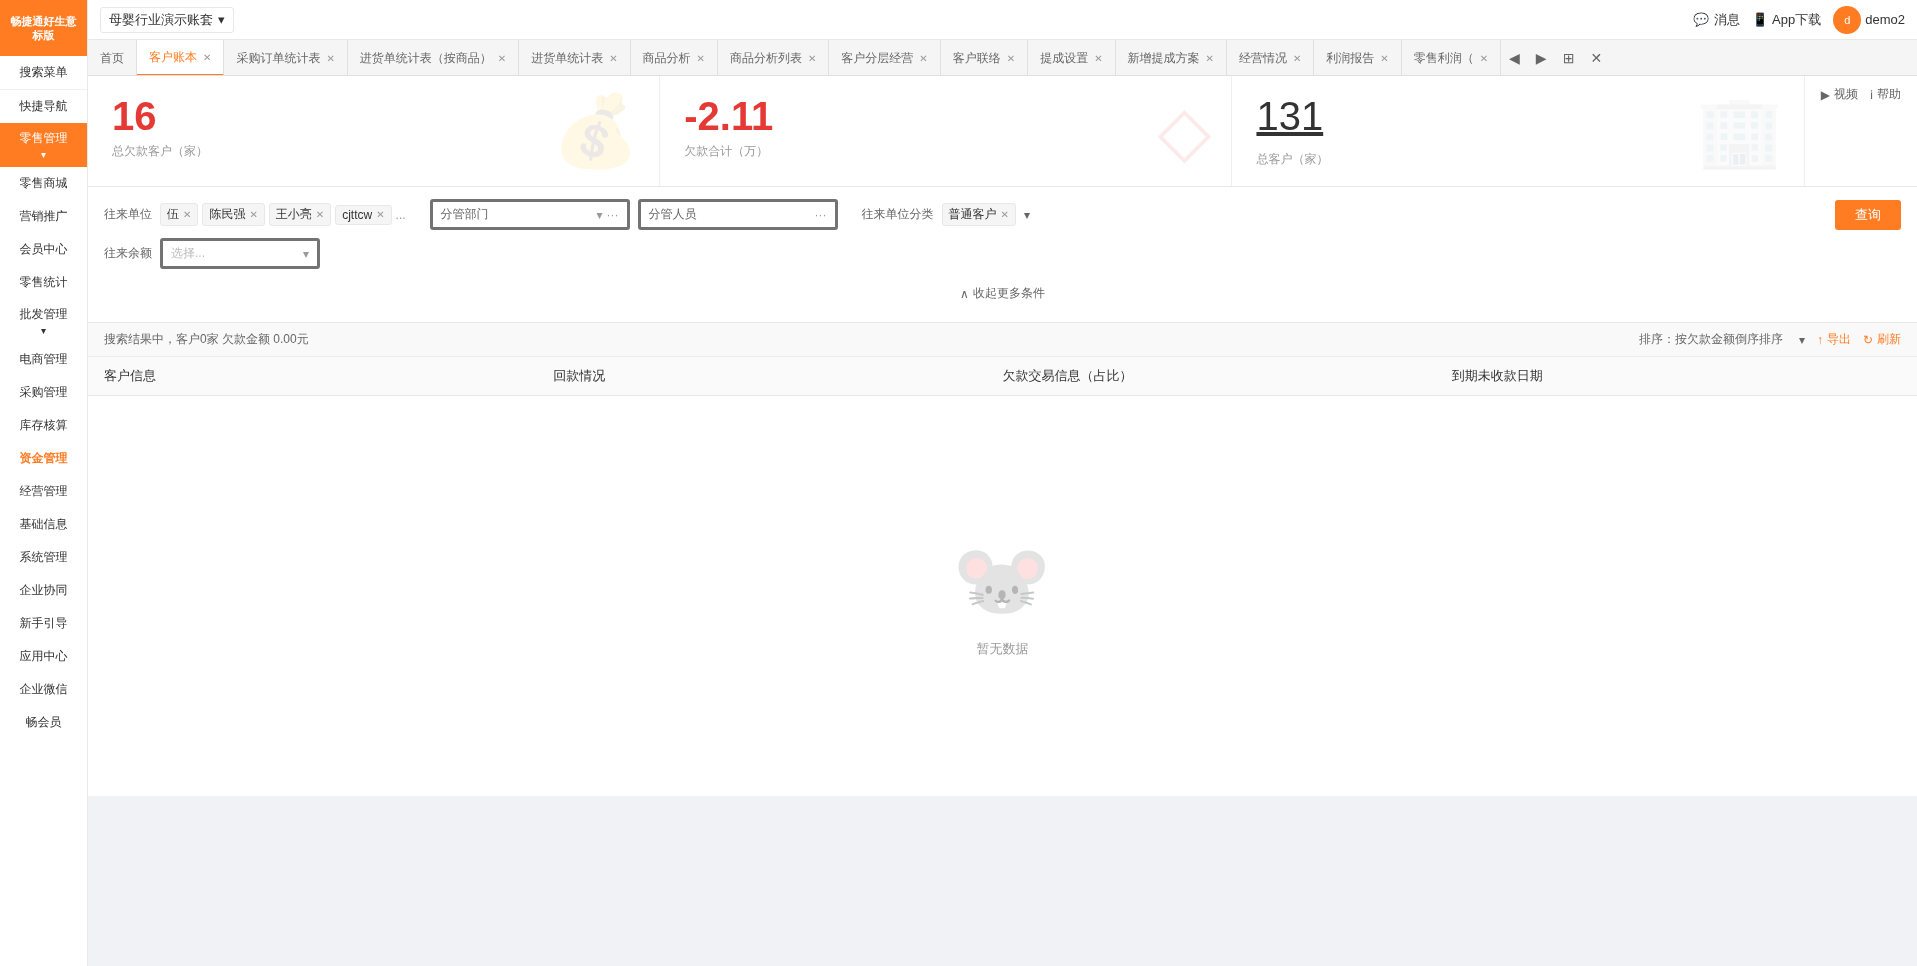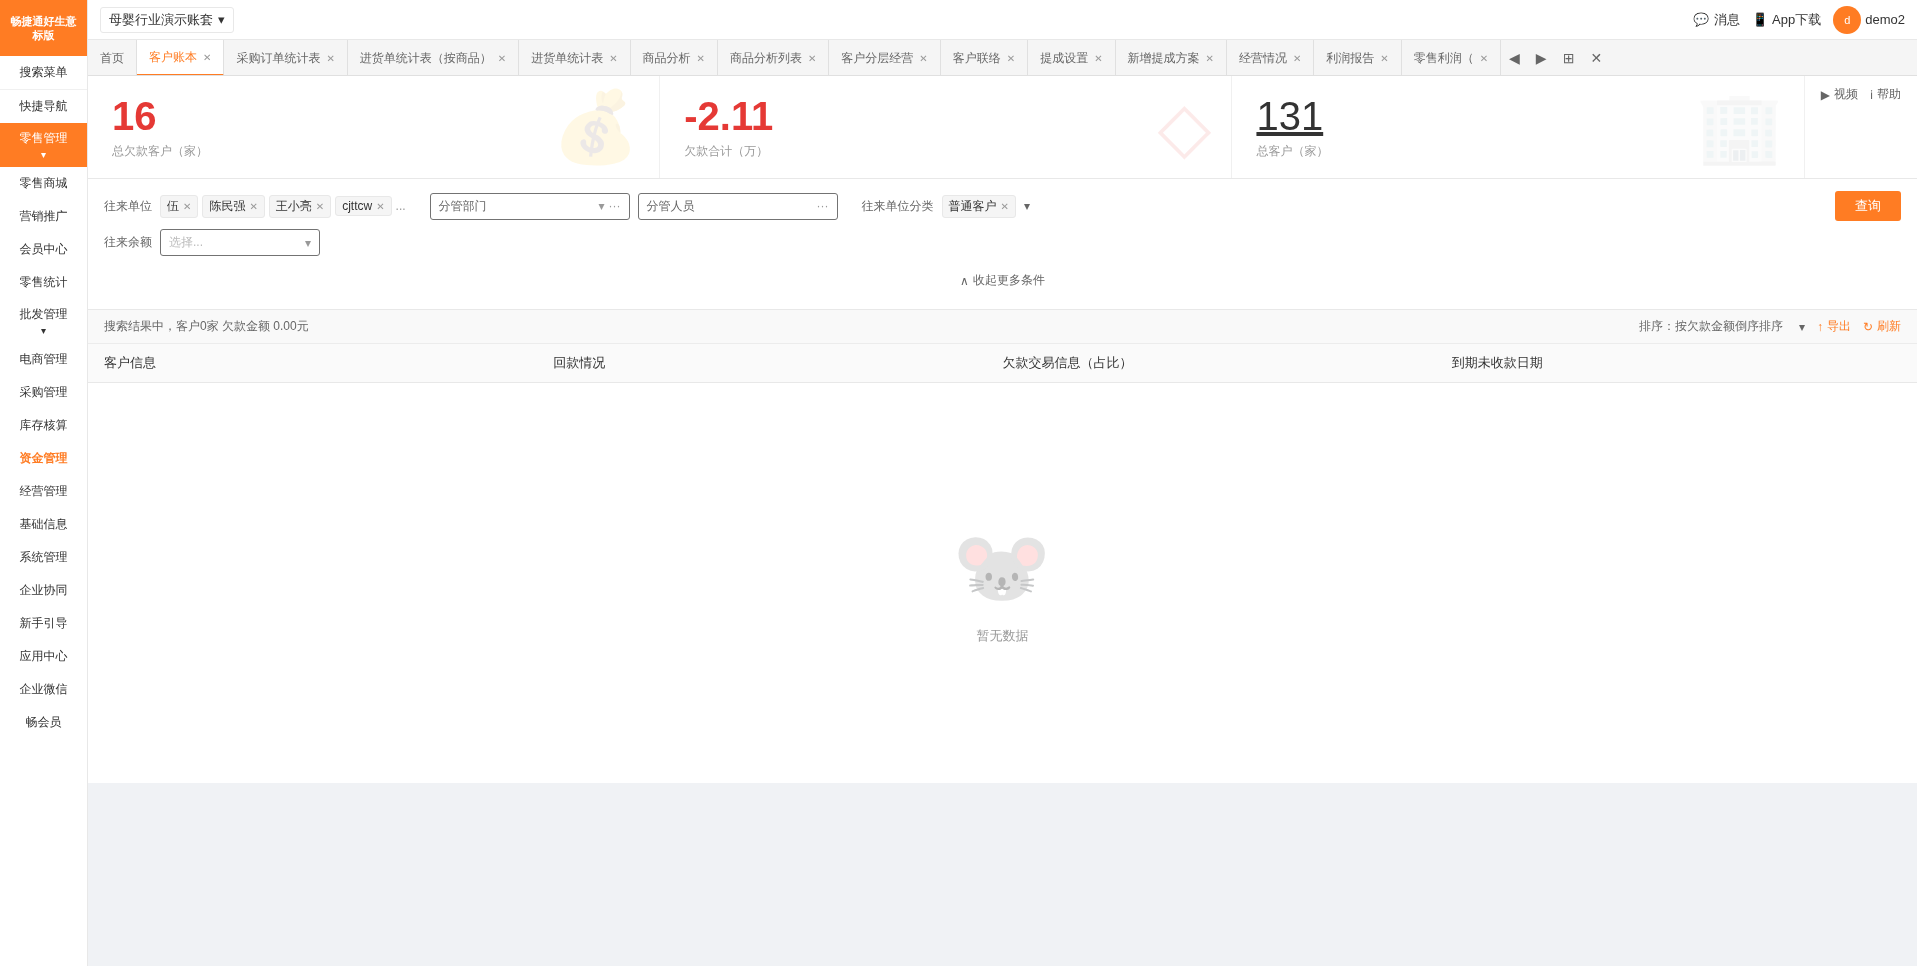--- a/index.html
+++ b/index.html
@@ -43,21 +43,21 @@
 
     
     .filter-area { background: #fff; padding: 12px 16px; margin: 0; border-bottom: 1px solid #e8e8e8; }
     .filter-row { display: flex; align-items: center; gap: 8px; flex-wrap: wrap; margin-bottom: 8px; }
     .filter-row:last-child { margin-bottom: 0; }
     .filter-label { font-size: 12px; color: #666; white-space: nowrap; }
     .filter-tags { display: flex; align-items: center; gap: 4px; flex-wrap: wrap; }
     .filter-tag { display: flex; align-items: center; gap: 2px; background: #f5f5f5; border: 1px solid #e8e8e8; border-radius: 3px; padding: 2px 6px; font-size: 12px; color: #333; }
     .filter-tag-close { color: #999; cursor: pointer; font-size: 10px; margin-left: 2px; }
     .filter-more { color: #999; cursor: pointer; font-size: 12px; }
-    .filter-select { display: flex; align-items: center; border: 1px solid #737373; border-radius: 3px; padding: 4px 8px; font-size: 12px; color: #666; cursor: pointer; min-width: 120px; gap: 4px; }
+    .filter-select { display: flex; align-items: center; border: 3px solid #737373; border-radius: 3px; padding: 4px 8px; font-size: 12px; color: #666; cursor: pointer; min-width: 120px; gap: 4px; }
     .filter-select-wide { min-width: 200px; }
     .filter-select-arrow { margin-left: auto; color: #999; }
     .collapse-btn { display: flex; align-items: center; gap: 4px; font-size: 12px; color: #666; cursor: pointer; margin: 0 auto; padding: 4px 12px; }
 
     
     .search-results-bar { background: #f9f9f9; padding: 8px 16px; display: flex; align-items: flex-start; justify-content: space-between; border-bottom: 1px solid #ececec; }
     .search-results-right { display: flex; align-items: center; gap: 12px; font-size: 12px; color: #666; }
     .sort-btn { display: flex; align-items: center; gap: 16px; cursor: pointer; }
     .action-btn { display: flex; align-items: center; gap: 4px; cursor: pointer; color: #ff7c23; }
 
@@ -212,21 +212,21 @@
 
       <div class="stat-card" style="position:relative; overflow:hidden;">
         <div style="font-size:40px; font-weight:bold; color:#e53935;">-2.11</div>
         <div style="font-size:12px; color:#999; margin-top:4px;">欠款合计（万）</div>
 
         <div style="position:absolute; right:20px; top:50%; transform:translateY(-50%); opacity:0.1; font-size:70px; color:#e53935;">◇</div>
       </div>
 
       <div class="stat-card" style="position:relative; overflow:hidden; flex: 1;">
         <div style="font-size:40px; font-weight:normal; color:#333; text-decoration:underline; cursor:pointer;">131</div>
-        <div style="font-size:12px; color:#999; margin-top:4px;">总客户（家）</div>
+        <div style="font-size:12px; color:#999; margin-top:12px;">总客户（家）</div>
 
         <div style="position:absolute; right:20px; top:50%; transform:translateY(-50%); opacity:0.1; font-size:70px;">🏢</div>
       </div>
 
       <div style="display:flex; flex-direction:column; align-items:flex-end; padding:10px 16px; justify-content:flex-start;">
         <div style="display:flex; gap:12px;">
           <div class="video-help-btn" style="display:flex; align-items:center; gap:4px; font-size:12px; color:#666; cursor:pointer;">
             <span>▶</span>
             <span>视频</span>
           </div>

